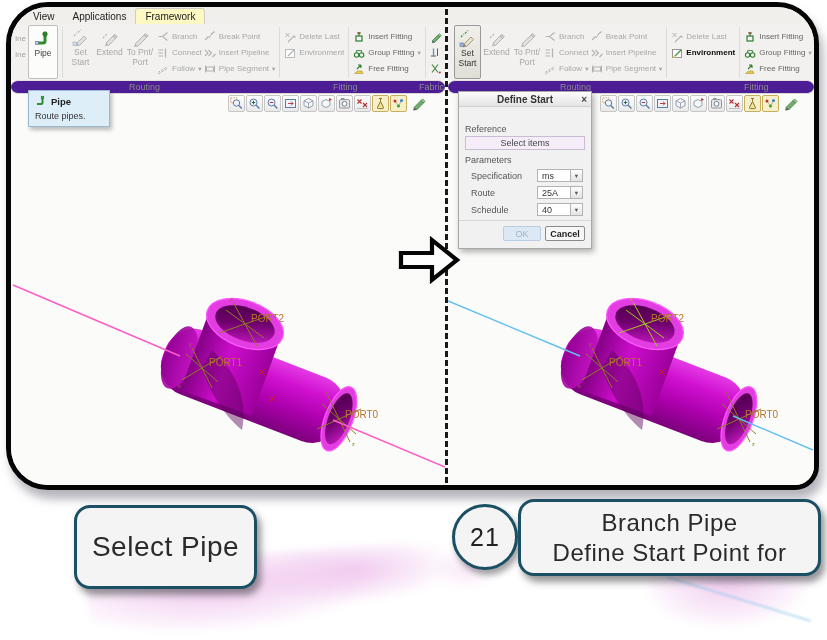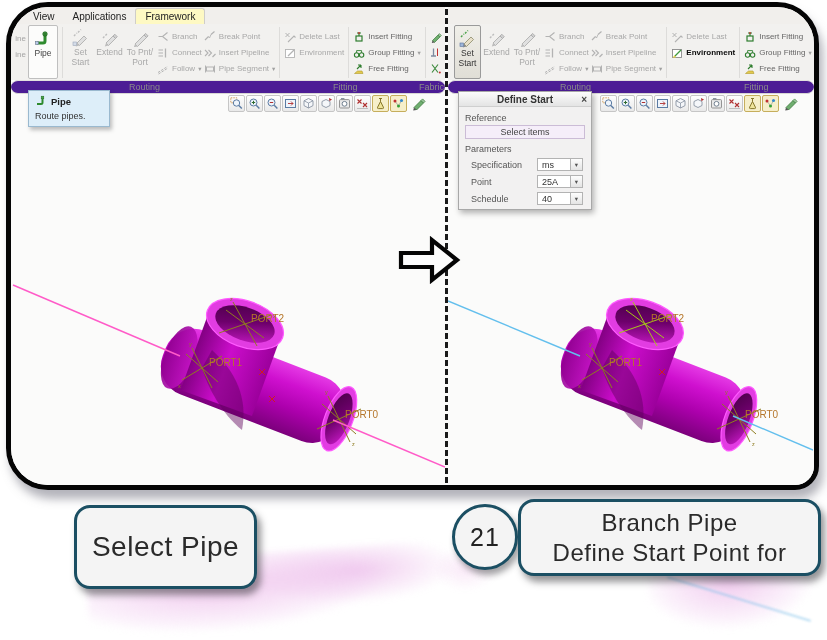--- a/index.html
+++ b/index.html
@@ -85,21 +85,21 @@
     box-shadow:2px 3px 4px rgba(0,0,0,.25); padding:4px 6px 5px; z-index:6; }
   .tooltip .trow { display:flex; align-items:center; gap:4px; font-size:9.5px; font-weight:bold; color:#222; }
   .tooltip .tdesc { margin-top:4px; font-size:9px; color:#333; }
 
   
   .dialog { position:absolute; left:10px; top:84px; width:134px; background:#f2f1f1; border:1px solid #a8a8a8;
     box-shadow:2px 3px 6px rgba(0,0,0,.3); z-index:6; font-size:9px; }
   .dlg-title { height:15px; display:flex; align-items:center; justify-content:center; font-weight:bold; font-size:10px;
     color:#333; background:linear-gradient(#fcfcfc,#e4e4e4); border-bottom:1px solid #cfcfcf; position:relative; }
   .dlg-close { position:absolute; right:4px; top:0; font-size:10px; color:#444; line-height:15px; }
-  .dlg-body { padding:4px 6px 0; }
+  .dlg-body { padding:4px 6px 0;margin-top:11px; }
   .dlg-label { color:#555; margin:2px 0 2px; }
   .sel-items { height:14px; background:#f5eef9; border:1px solid #cbbcd6; display:flex; align-items:center;
     justify-content:center; color:#444; margin-bottom:5px; }
   .prow { display:flex; align-items:center; margin:4px 0 4px 6px; }
   .plab { width:56px; color:#555; }
   .combo { display:flex; margin-left:auto; margin-right:2px; }
   .cval { width:34px; height:13px; border:1px solid #b3b3b3; background:#fff; padding-left:4px; display:flex;
     align-items:center; color:#333; }
   .cbtn { width:12px; height:13px; border:1px solid #b3b3b3; border-left:none;
     background:linear-gradient(#fdfdfd,#e4e4e4); display:flex; align-items:center; justify-content:center;
@@ -760,33 +760,37 @@
           <div class="sel-items">Select items</div>
           <div class="dlg-label">Parameters</div>
           <div class="prow">
             <span class="plab">Specification</span>
             <span class="combo">
               <span class="cval">ms</span>
               <span class="cbtn">▾</span>
             </span>
           </div>
           <div class="prow">
-            <span class="plab">Point</span>
+            <span class="plab">Route</span>
             <span class="combo">
               <span class="cval">25A</span>
               <span class="cbtn">▾</span>
             </span>
           </div>
           <div class="prow">
             <span class="plab">Schedule</span>
             <span class="combo">
               <span class="cval">40</span>
               <span class="cbtn">▾</span>
             </span>
           </div>
+        </div>
+        <div class="dlg-foot">
+          <span class="btn-ok">OK</span>
+          <span class="btn-cancel">Cancel</span>
         </div>
       </div>
     </div>
 
     <div class="divider"></div>
     <svg class="big-arrow" viewBox="0 0 64 58">
       <path d="M4 22 H35 V9 L60 29 L35 49 V36 H4 Z" fill="#fdfdfd" stroke="#050505" stroke-width="4.2" stroke-linejoin="miter"></path>
     </svg>
   </div>
 

